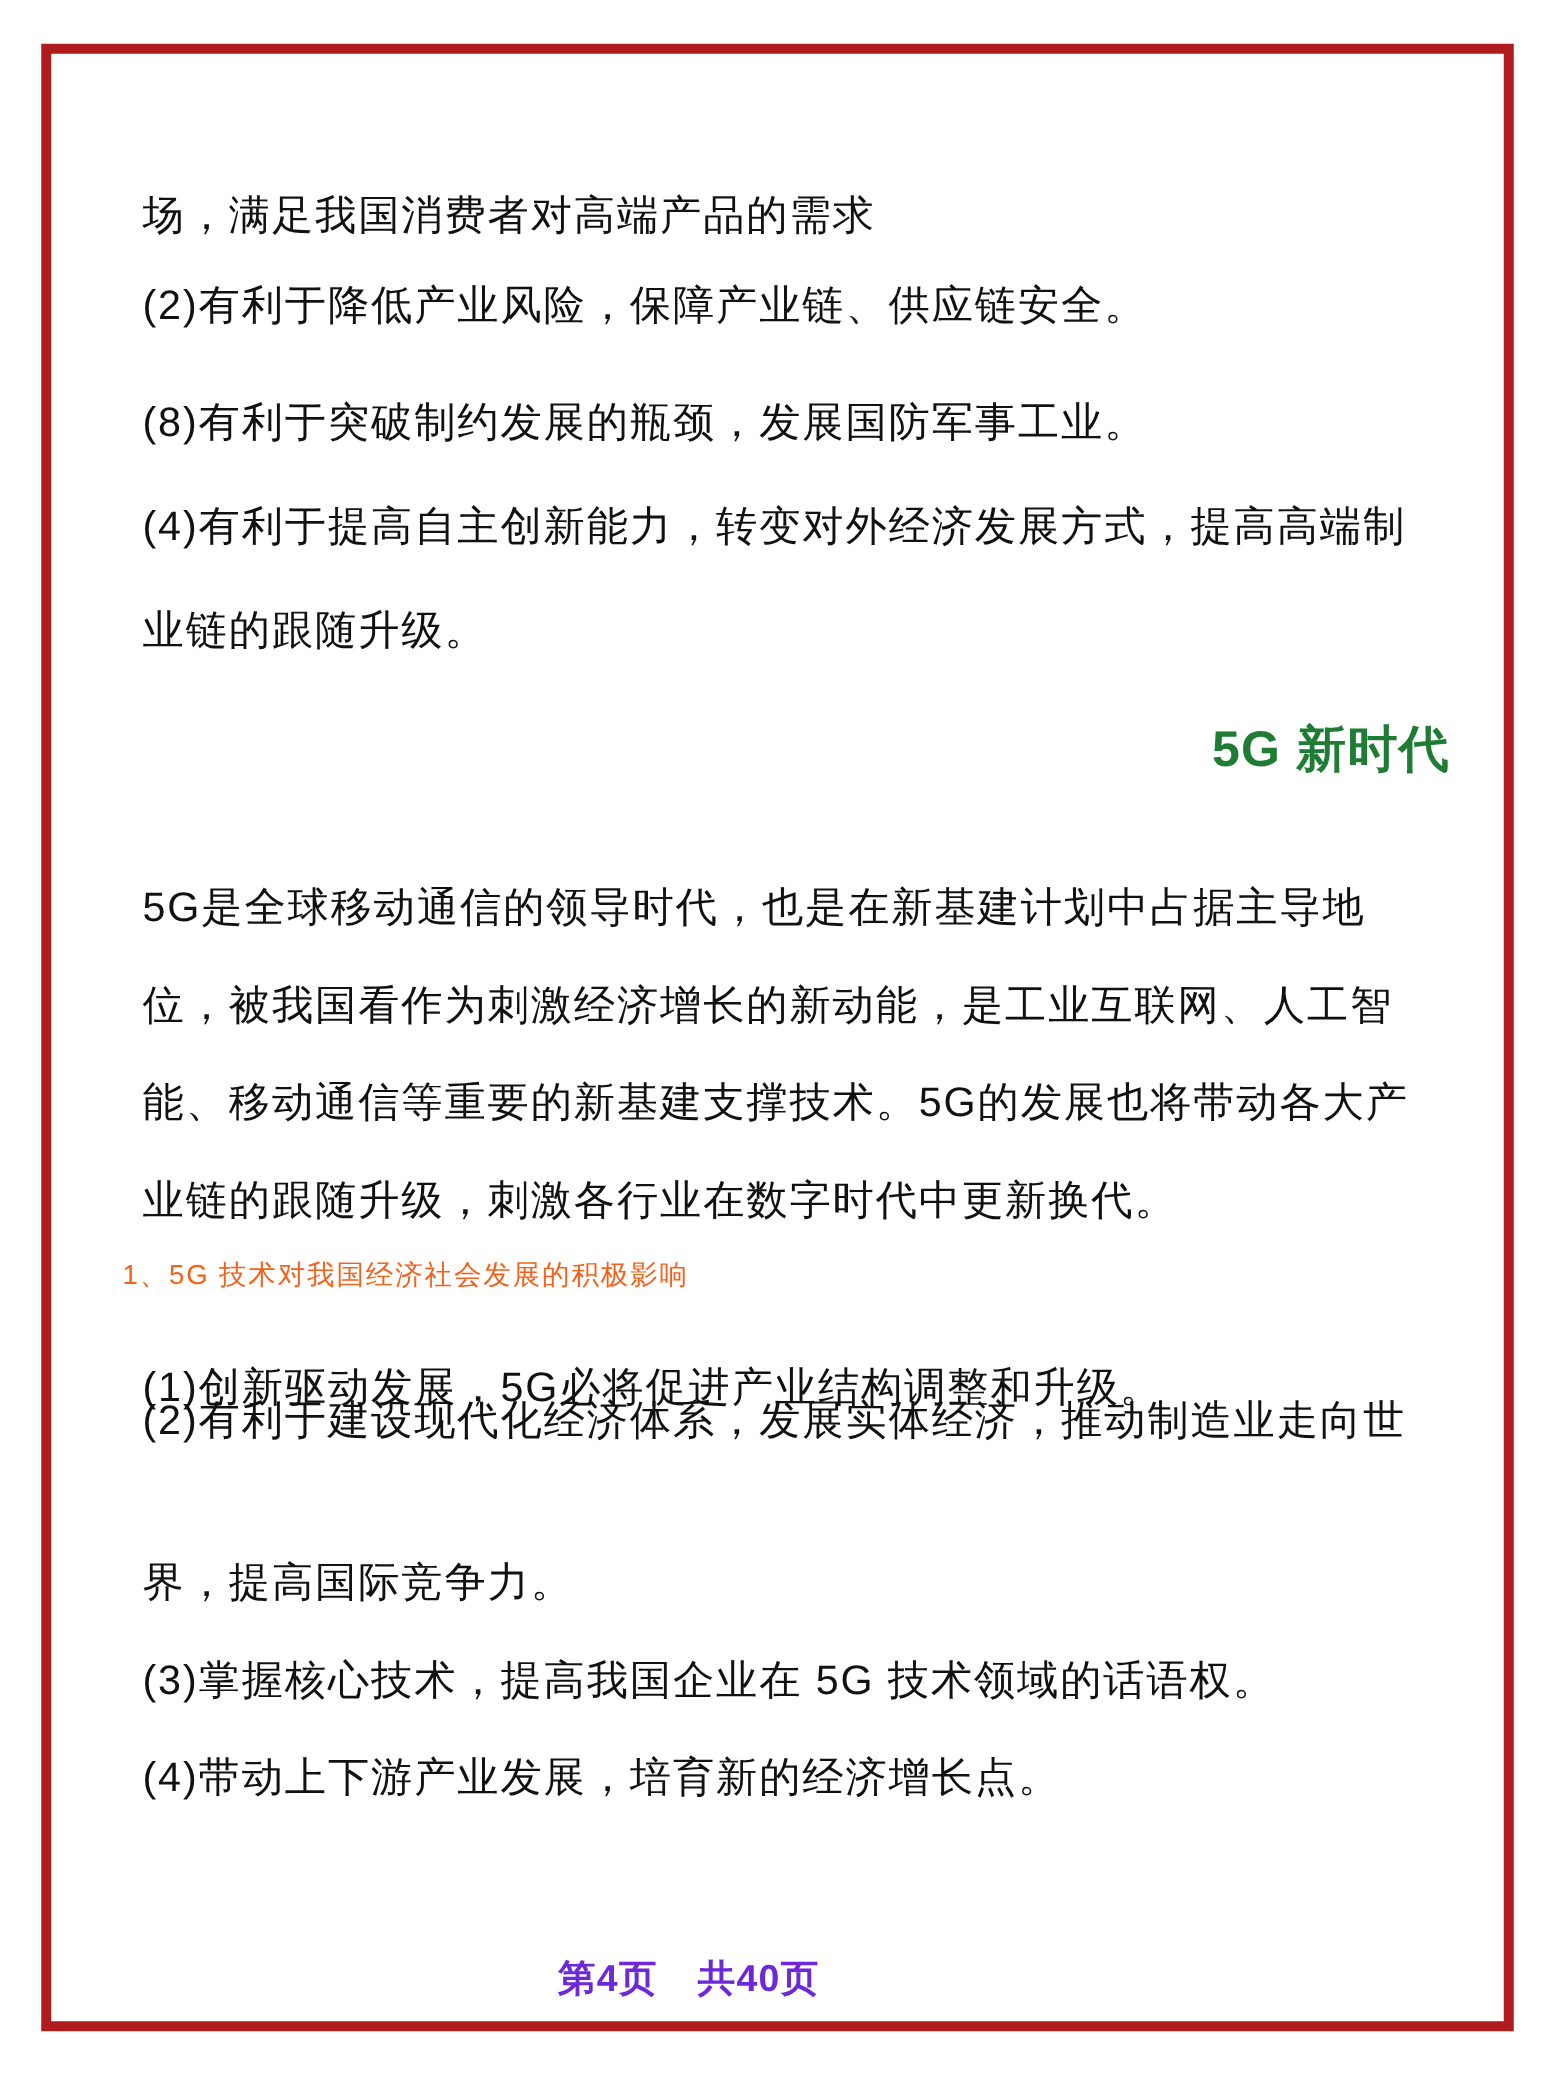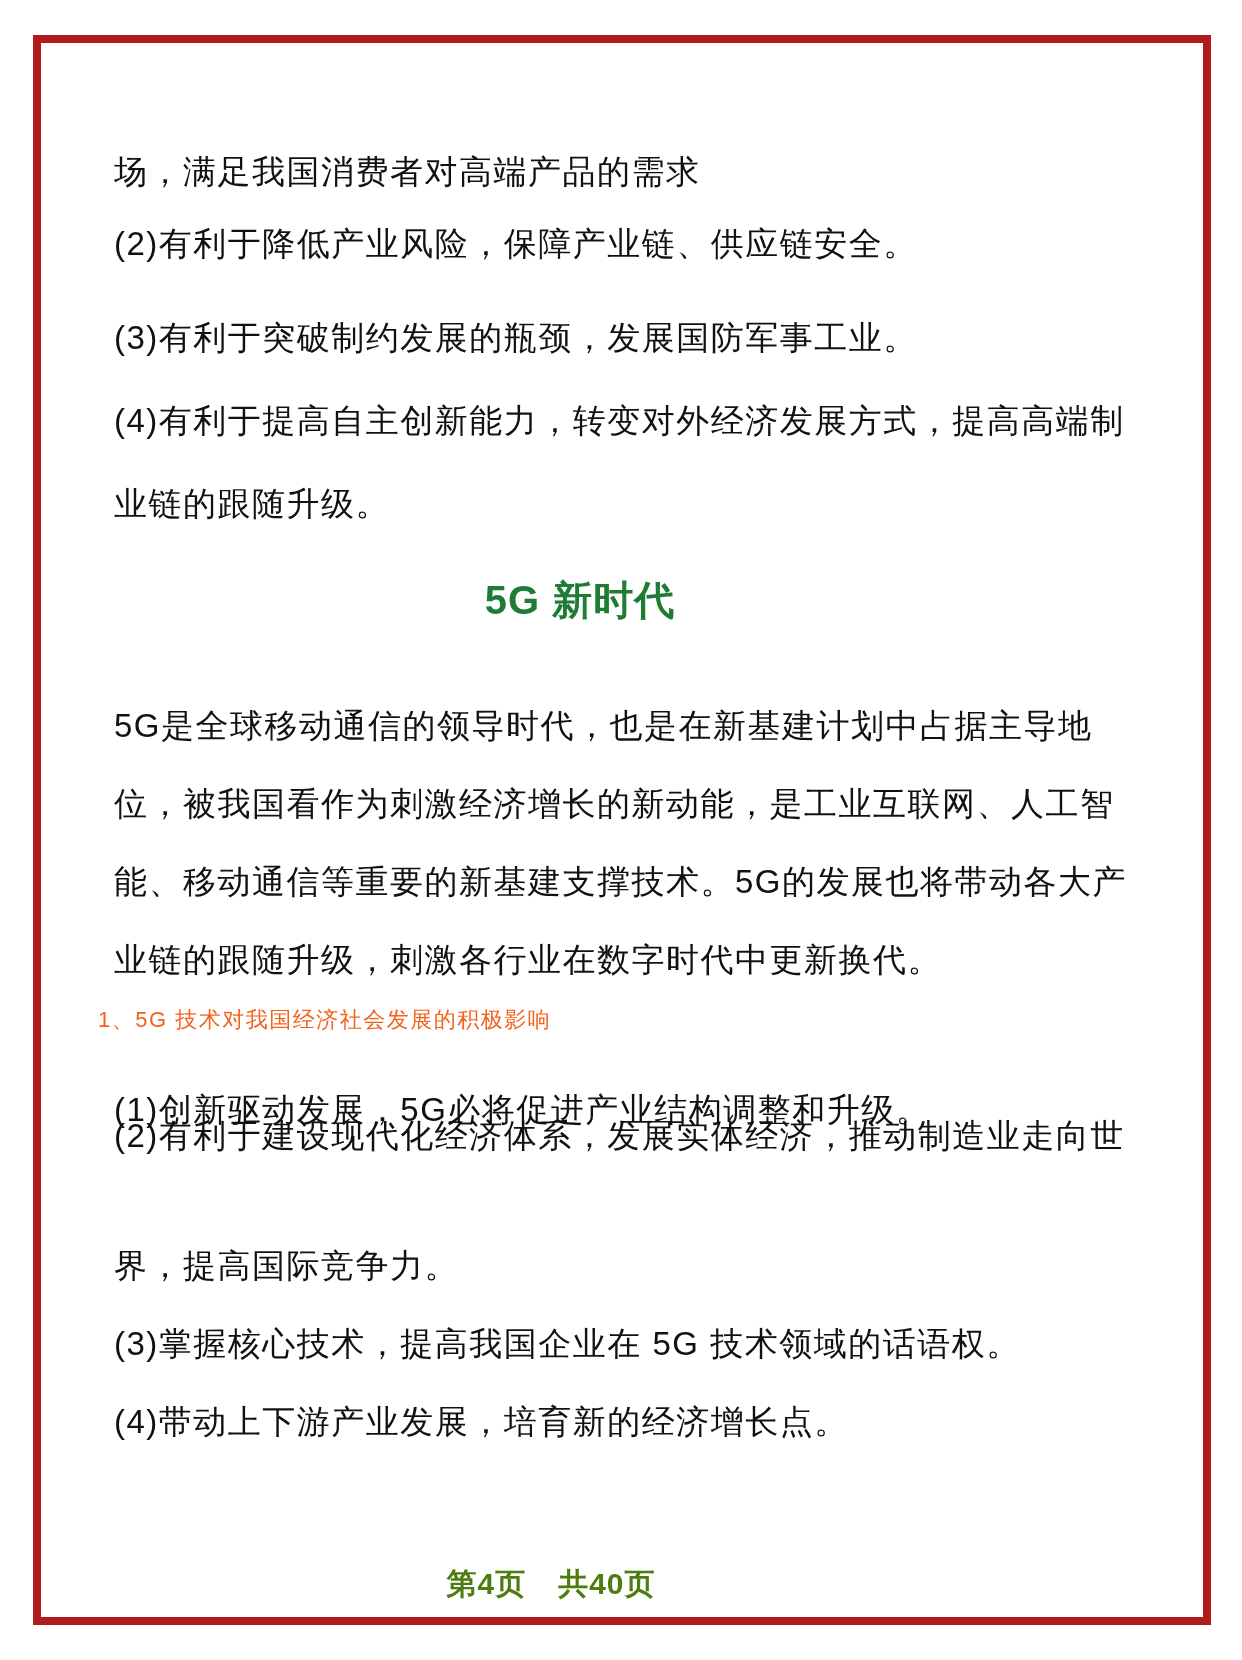--- a/index.html
+++ b/index.html
@@ -30,21 +30,21 @@
     line-height: 80px;
     letter-spacing: 1.5px;
     white-space: nowrap;
     color: #111111;
   }
   .section-title {
     position: absolute;
     left: 0;
     width: 1160px;
     margin: 0;
-    text-align: center;
+    text-align: right;
     font-size: 40px;
     font-weight: 700;
     line-height: 80px;
     letter-spacing: 1px;
     color: #1f7c34;
   }
   .subsection-title {
     position: absolute;
     left: 98px;
     width: 1054px;
@@ -59,33 +59,33 @@
   .footer {
     position: absolute;
     left: 0;
     top: 1556px;
     width: 1102px;
     text-align: center;
     font-size: 30px;
     font-weight: 700;
     line-height: 56px;
     letter-spacing: 1px;
-    color: #4d7c0f;
+    color: #6d28d9;
   }
   .footer .total { margin-left: 32px; }
 </style>
 </head>
 <body>
 
 <div class="page">
   <div class="frame"></div>
 
   <p class="tline" style="top:116px">场，满足我国消费者对高端产品的需求</p>
   <p class="tline" style="top:188px">(2)有利于降低产业风险，保障产业链、供应链安全。</p>
-  <p class="tline" style="top:282px">(3)有利于突破制约发展的瓶颈，发展国防军事工业。</p>
+  <p class="tline" style="top:282px">(8)有利于突破制约发展的瓶颈，发展国防军事工业。</p>
   <p class="tline" style="top:365px">(4)有利于提高自主创新能力，转变对外经济发展方式，提高高端制</p>
   <p class="tline" style="top:448px">业链的跟随升级。</p>
 
   <h1 class="section-title" style="top:560px">5G 新时代</h1>
 
   <p class="tline" style="top:670px">5G是全球移动通信的领导时代，也是在新基建计划中占据主导地</p>
   <p class="tline" style="top:748px">位，被我国看作为刺激经济增长的新动能，是工业互联网、人工智</p>
   <p class="tline" style="top:826px">能、移动通信等重要的新基建支撑技术。5G的发展也将带动各大产</p>
   <p class="tline" style="top:904px">业链的跟随升级，刺激各行业在数字时代中更新换代。</p>
 

